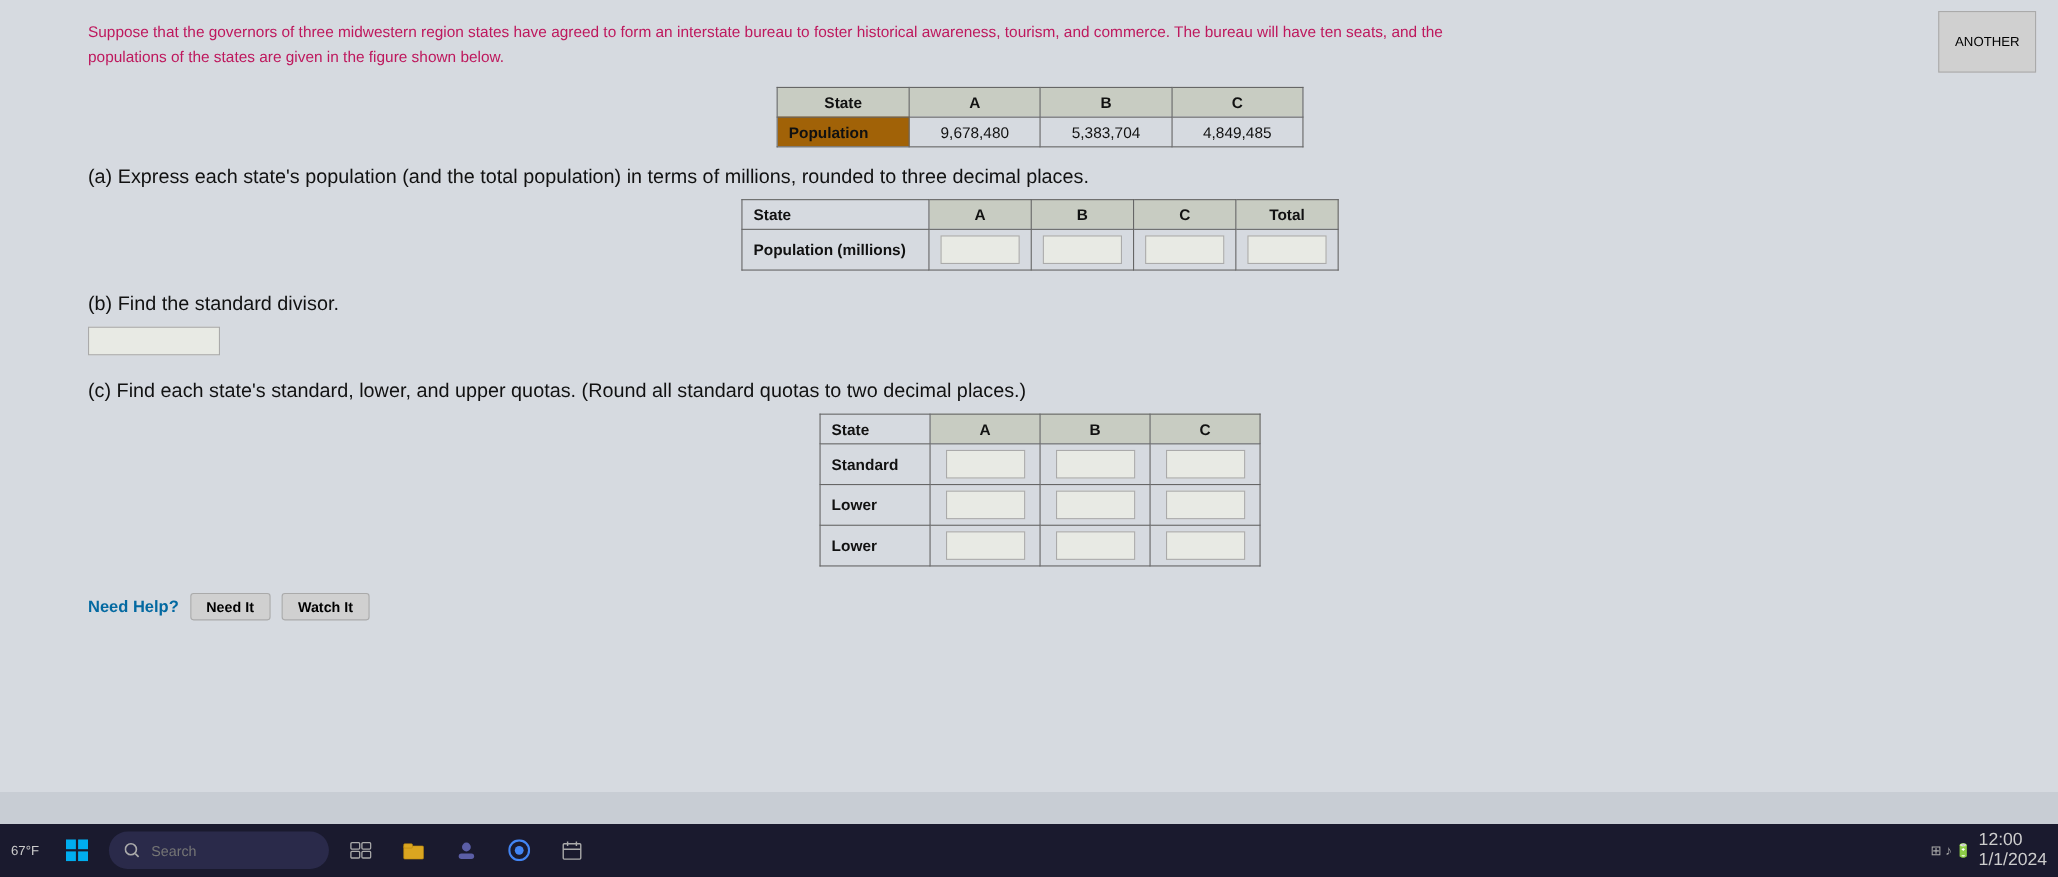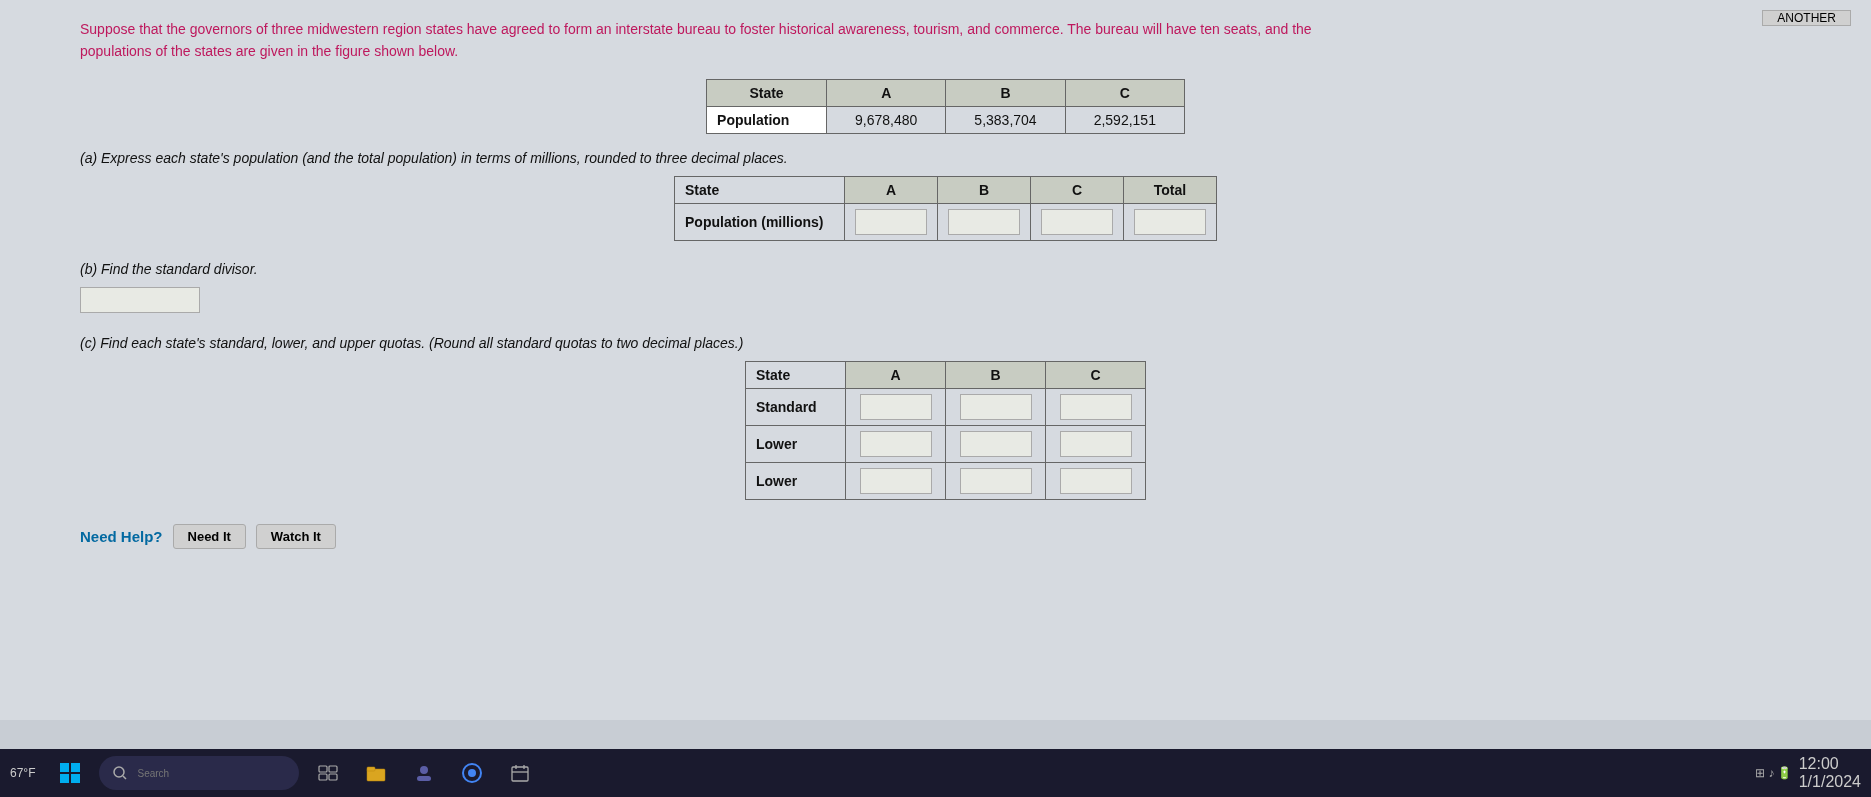--- a/index.html
+++ b/index.html
@@ -54,21 +54,21 @@
       font-weight: bold;
       background: #c8ccc2;
       color: #111;
     }
 
     .table-top .row-header {
       font-weight: bold;
       text-align: left;
       padding-left: 10px;
       min-width: 120px;
-      background: #ffffff;
+      background: #a16207;
     }
 
     
     .table-millions th, .table-millions td {
       border: 1.5px solid #666;
       padding: 5px 10px;
       text-align: center;
       font-size: 14px;
       background: #d6dae0;
       min-width: 85px;
@@ -91,24 +91,23 @@
       background: #e8eae4;
       border: 1px solid #aaa;
       width: 72px;
       height: 26px;
       font-size: 13px;
       padding: 2px 4px;
       outline: none;
     }
 
     .section-label {
-      font-size: 14px;
+      font-size: 18px;
       color: #111;
       margin: 16px 0 10px 0;
-      font-style: italic;
     }
 
     .section-b {
       margin-top: 20px;
     }
 
     .section-b-input {
       margin-top: 6px;
     }
 
@@ -174,21 +173,21 @@
       align-items: center;
       padding: 4px 14px;
       gap: 6px;
       flex: 0 0 200px;
     }
 
     .search-bar input {
       background: transparent;
       border: none;
       color: #ccc;
-      font-size: 10px;
+      font-size: 13px;
       outline: none;
       width: 140px;
     }
 
     .taskbar-right {
       margin-left: auto;
       display: flex;
       align-items: center;
       gap: 6px;
       color: #ccc;
@@ -217,21 +216,21 @@
       border-radius: 3px;
       font-weight: bold;
     }
 
     .top-right-btn {
       position: absolute;
       top: 10px;
       right: 20px;
       background: #d0d0d0;
       border: 1px solid #aaa;
-      padding: 0 14px;
+      padding: 20px 14px;
       font-size: 12px;
       cursor: pointer;
     }
   </style>
 </head>
 <body>
 
 <div class="main-content">
 
   <button class="top-right-btn">ANOTHER</button>
@@ -246,21 +245,21 @@
           <th>A</th>
           <th>B</th>
           <th>C</th>
         </tr>
       </thead>
       <tbody>
         <tr>
           <td class="row-header">Population</td>
           <td>9,678,480</td>
           <td>5,383,704</td>
-          <td>2,592,151</td>
+          <td>4,849,485</td>
         </tr>
       </tbody>
     </table>
   </div>
 
   <p class="section-label">(a) Express each state's population (and the total population) in terms of millions, rounded to three decimal places.</p>
 
   <div class="table-wrap">
     <table class="table-millions">
       <thead>

